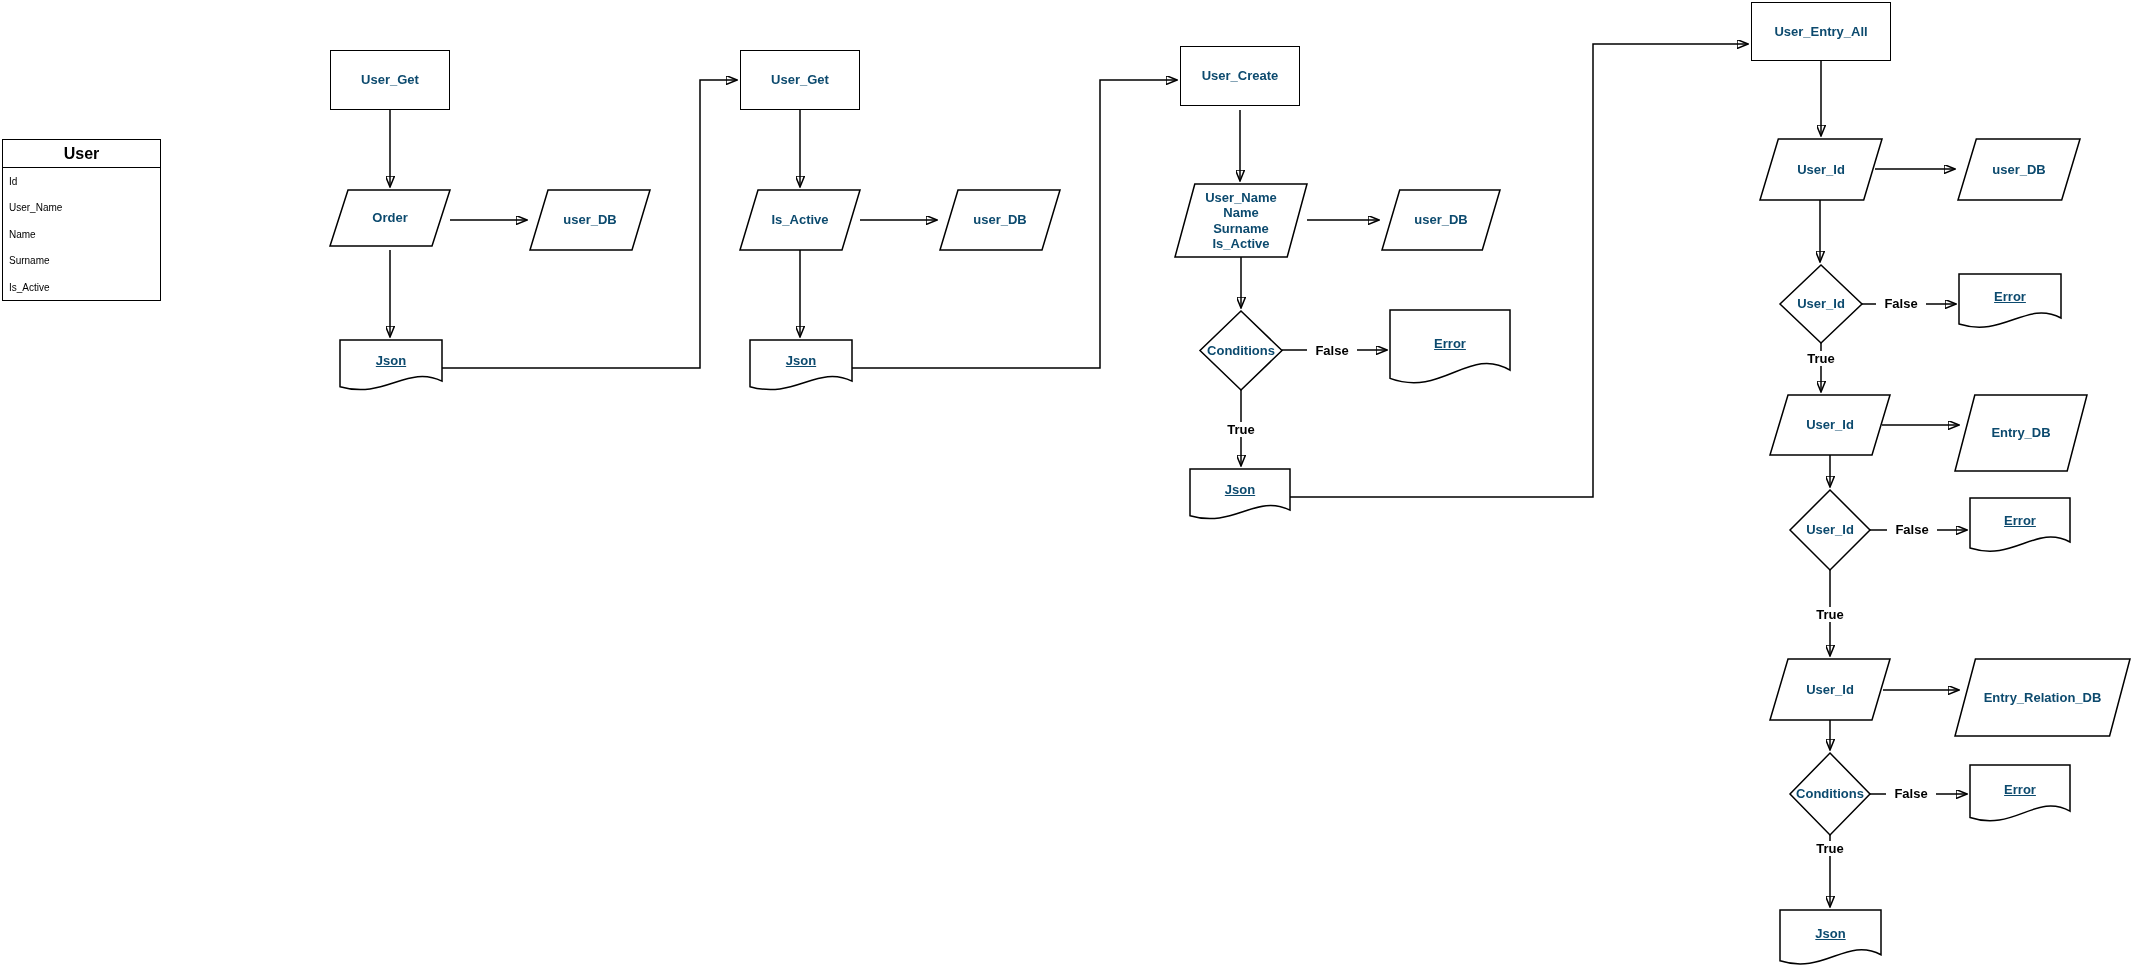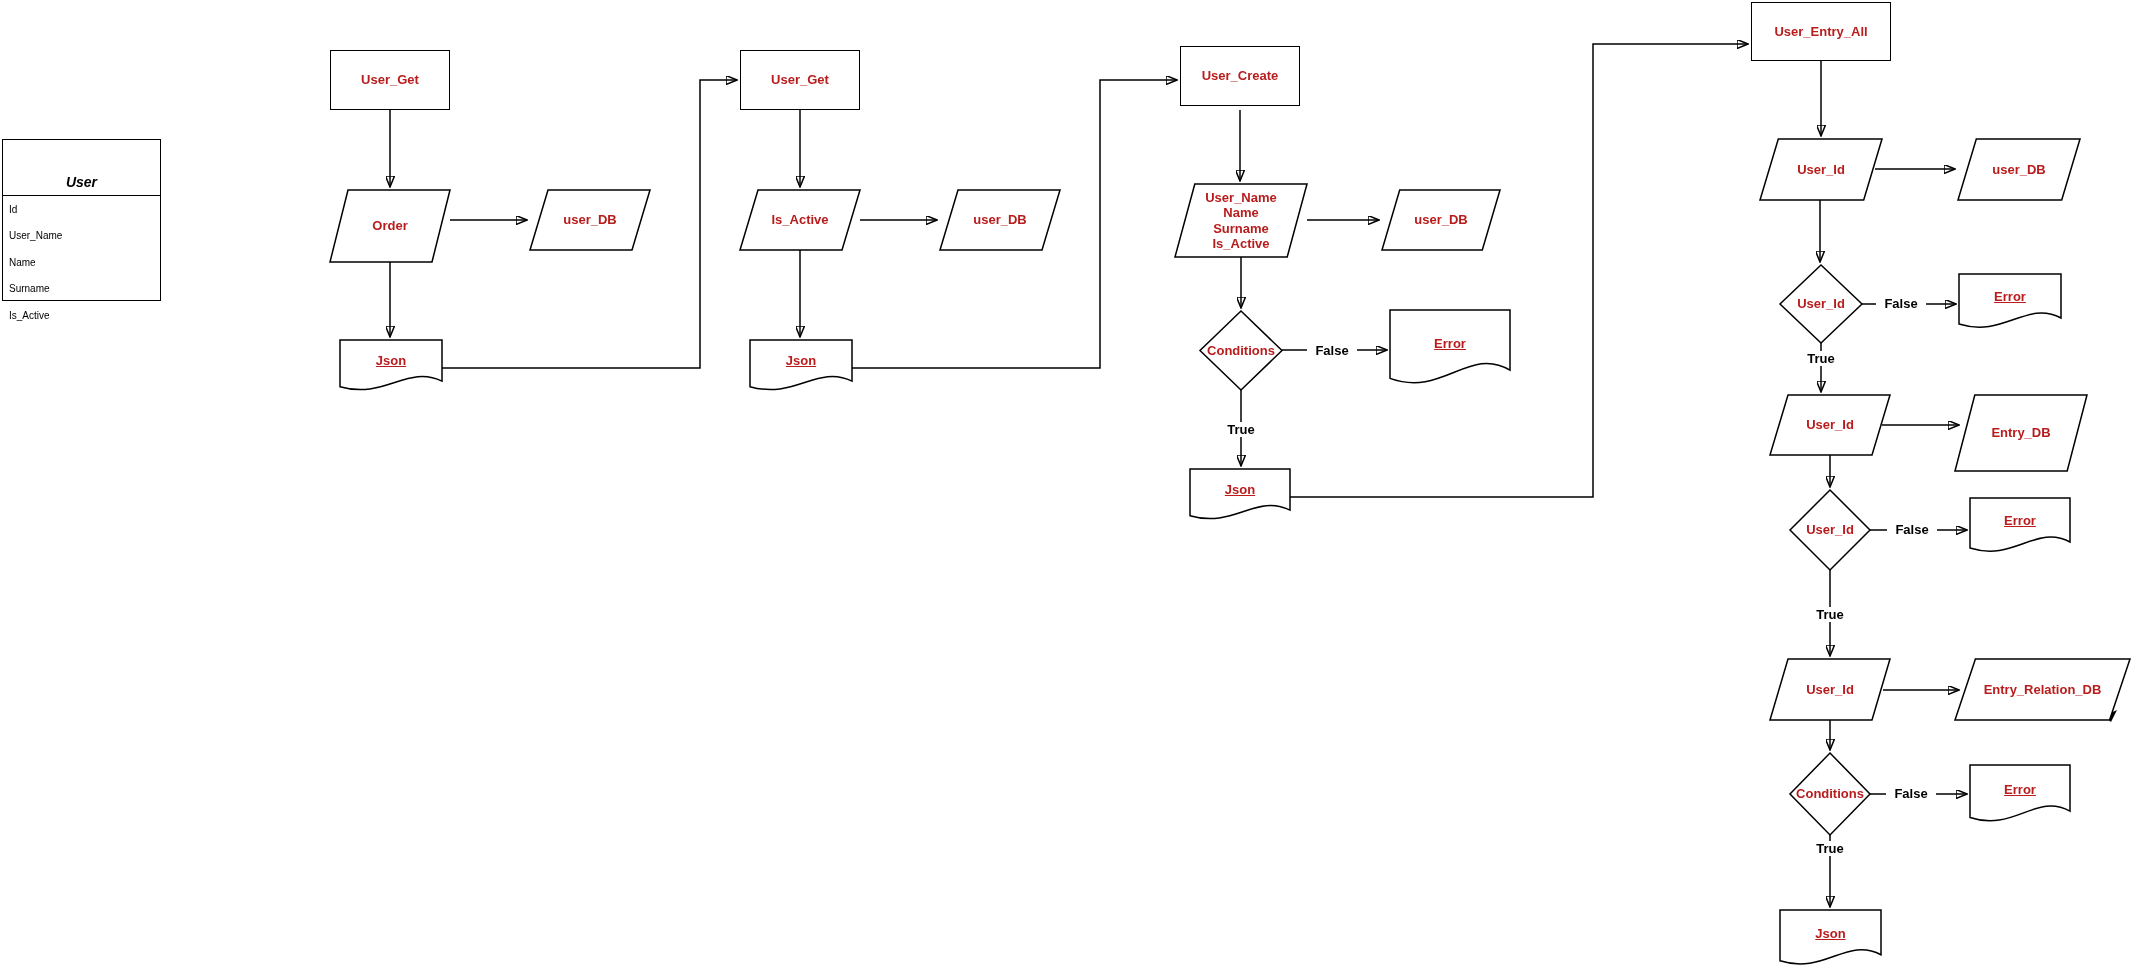--- a/index.html
+++ b/index.html
@@ -11,36 +11,36 @@
     overflow:hidden;
   }
   .edges{position:absolute;left:0;top:0;z-index:1;}
   .edges polyline, .edges path{fill:none;stroke:#000000;stroke-width:1.5;}
   .edges polygon{fill:#000000;stroke:none;}
   .node{position:absolute;z-index:2;}
   .node > svg{position:absolute;left:0;top:0;width:100%;height:100%;overflow:visible;}
   .node polygon, .node path{fill:#ffffff;stroke:#000000;stroke-width:1.5;vector-effect:non-scaling-stroke;}
   .lbl{
     position:absolute;inset:0;display:flex;align-items:center;justify-content:center;
-    font-size:13px;font-weight:bold;color:#b91c1c;text-align:center;line-height:1.2;
+    font-size:13px;font-weight:bold;color:#0c4a6e;text-align:center;line-height:1.2;
     white-space:nowrap;
   }
   .doc .lbl{align-items:center;padding-bottom:14px;text-decoration:underline;}
   .rectnode{
     background:#ffffff;border:1.5px solid #000000;box-sizing:border-box;
   }
   .multiline .lbl{flex-direction:column;line-height:1.18;}
   .er-table{
     position:absolute;left:2px;top:139px;width:159px;height:162px;z-index:2;
     background:#ffffff;border:1.5px solid #000000;box-sizing:border-box;
   }
   .er-head{
     height:28px;border-bottom:1.5px solid #000000;box-sizing:border-box;
     display:flex;align-items:center;justify-content:center;
-    font-size:14px;font-weight:bold;font-style:italic;margin-top:28px;
+    font-size:16px;font-weight:bold;
   }
   .er-row{
     height:26.5px;display:flex;align-items:center;padding-left:6px;
     font-size:10px;color:#000;
   }
   .edge-label{
     position:absolute;z-index:3;width:50px;text-align:center;
     font-size:13px;font-weight:bold;color:#000;background:#ffffff;
     line-height:15px;
   }
@@ -97,21 +97,21 @@
     <div class="er-row">Id</div>
     <div class="er-row">User_Name</div>
     <div class="er-row">Name</div>
     <div class="er-row">Surname</div>
     <div class="er-row">Is_Active</div>
   </div>
 
   <div class="node rectnode" style="left:330px;top:50px;width:120px;height:60px;">
     <span class="lbl">User_Get</span>
   </div>
-  <div class="node" style="left:330px;top:190px;width:120px;height:72px;">
+  <div class="node" style="left:330px;top:190px;width:120px;height:56px;">
     <svg viewBox="0 0 120 60" preserveAspectRatio="none">
         <polygon points="18,0 120,0 102,60 0,60"></polygon>
       </svg>
     <span class="lbl">Order</span>
   </div>
   <div class="node" style="left:530px;top:190px;width:120px;height:60px;">
     <svg viewBox="0 0 120 60" preserveAspectRatio="none">
         <polygon points="18,0 120,0 102,60 0,60"></polygon>
       </svg>
     <span class="lbl">user_DB</span>
@@ -234,21 +234,21 @@
         <path d="M0 0 L100 0 L100 44 C66 26 44 64 0 50 Z"></path>
       </svg>
     <span class="lbl">Error</span>
   </div>
   <div class="node" style="left:1770px;top:659px;width:120px;height:61px;">
     <svg viewBox="0 0 120 60" preserveAspectRatio="none">
         <polygon points="18,0 120,0 102,60 0,60"></polygon>
       </svg>
     <span class="lbl">User_Id</span>
   </div>
-  <div class="node" style="left:1955px;top:659px;width:175px;height:61px;">
+  <div class="node" style="left:1955px;top:659px;width:175px;height:77px;">
     <svg viewBox="0 0 120 60" preserveAspectRatio="none">
         <polygon points="14,0 120,0 106,60 0,60"></polygon>
       </svg>
     <span class="lbl">Entry_Relation_DB</span>
   </div>
   <div class="node" style="left:1790px;top:753px;width:80px;height:82px;">
     <svg viewBox="0 0 80 80" preserveAspectRatio="none">
         <polygon points="40,0 80,40 40,80 0,40"></polygon>
       </svg>
     <span class="lbl">Conditions</span>

